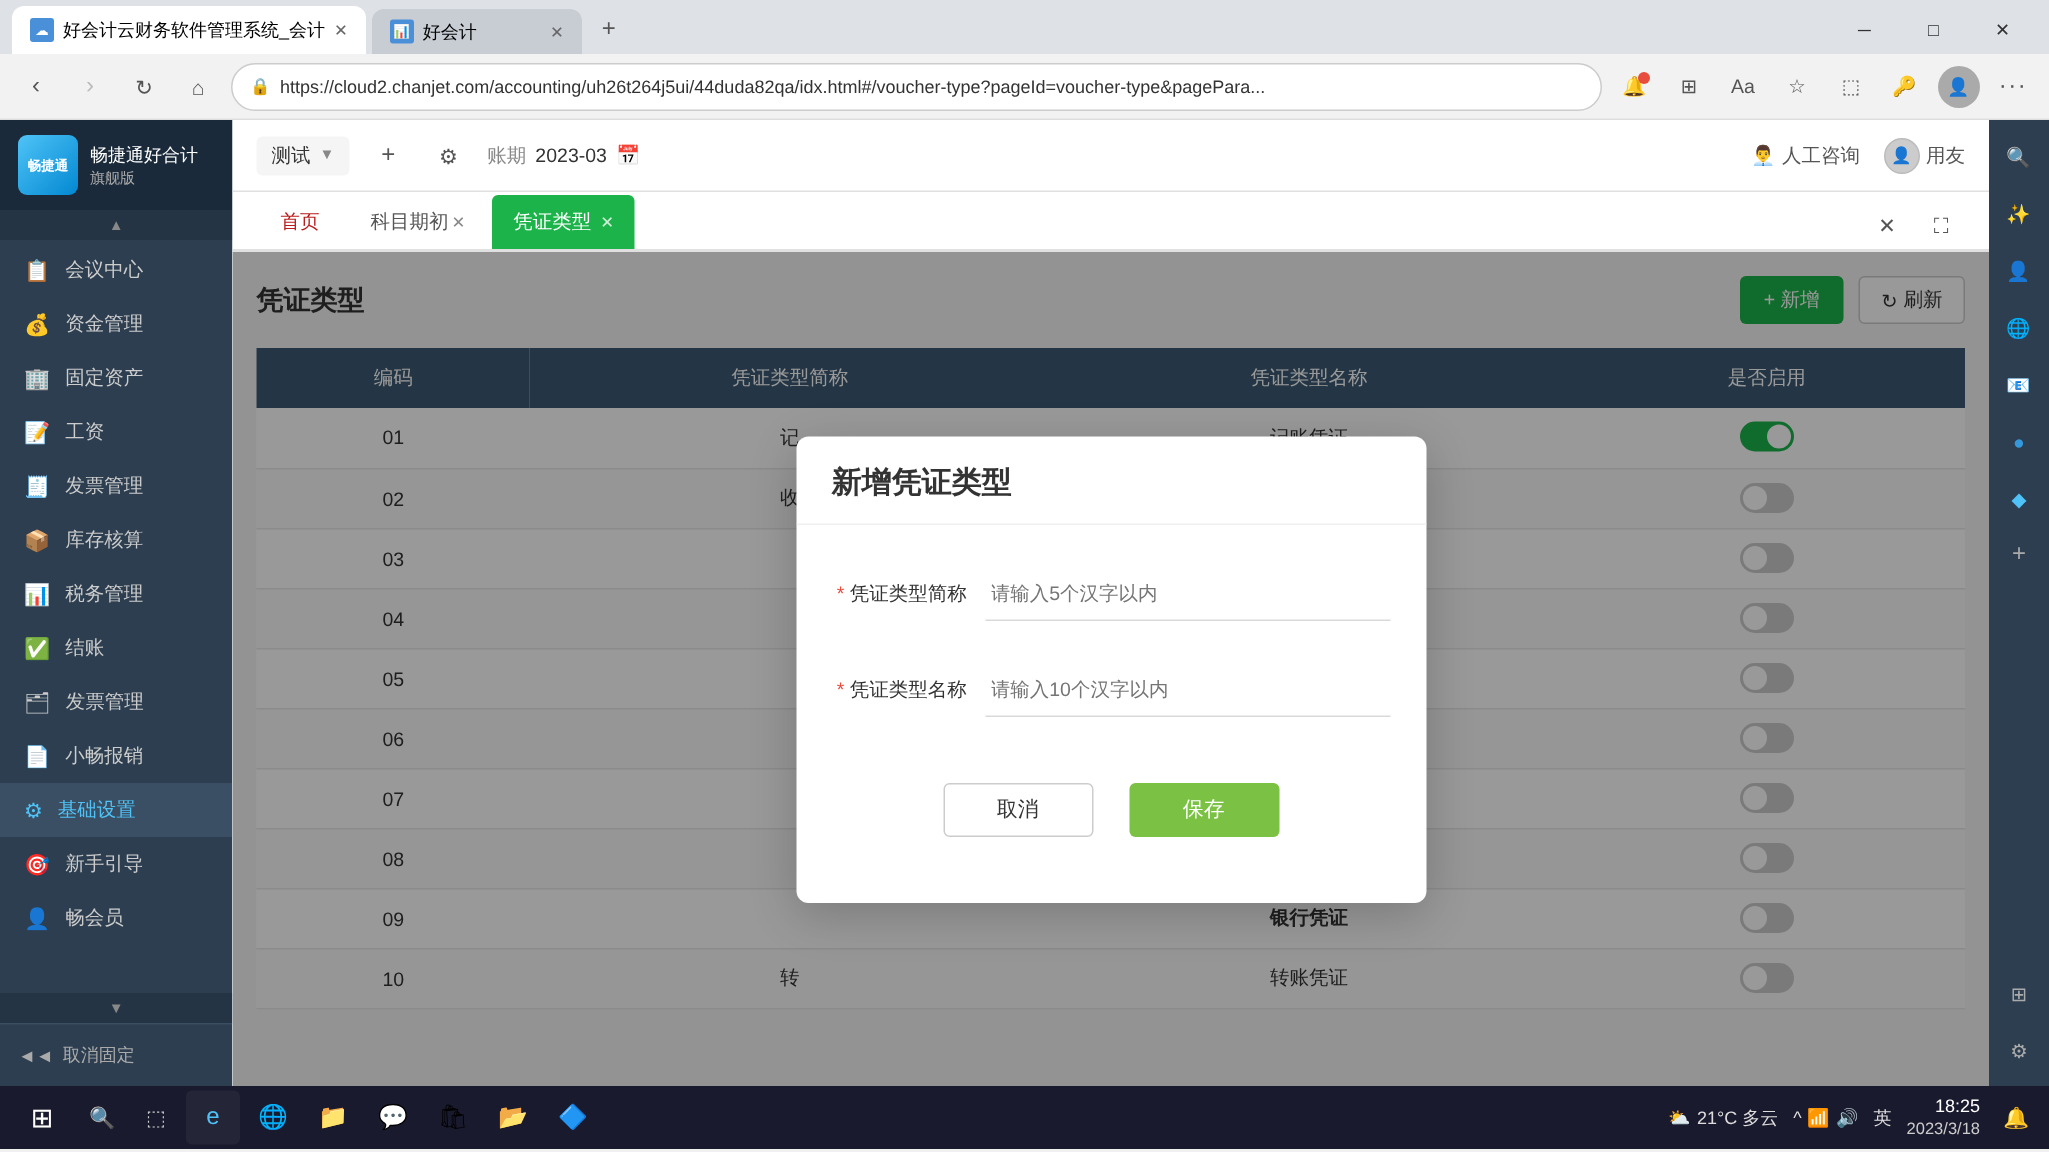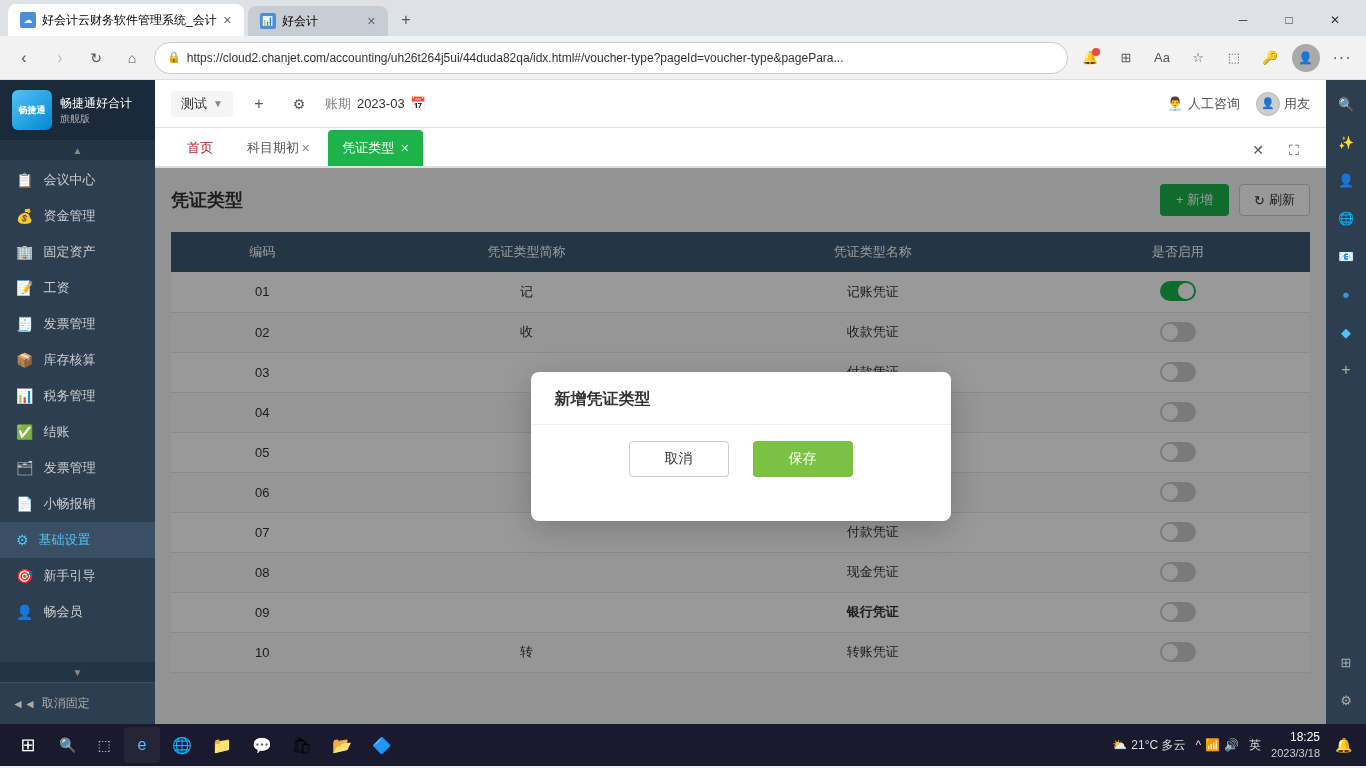--- a/index.html
+++ b/index.html
@@ -271,22 +271,38 @@
               <td style="padding: 8px 16px; text-align: center; font-size: 13px; color: rgb(51, 51, 51);">转账凭证</td>
               <td style="padding: 8px 16px; text-align: center;"><div style="width: 36px; height: 20px; border-radius: 10px; display: inline-flex; align-items: center; cursor: pointer; background: rgb(204, 204, 204); justify-content: flex-start; padding-left: 2px;">
                   <div style="width: 16px; height: 16px; background: rgb(255, 255, 255); border-radius: 50%;"></div>
                 </div></td>
             </tr>
           </tbody>
       </table>
 
       <div style="position:absolute; top:0; left:0; right:0; bottom:0; background:rgba(0,0,0,0.4); display:flex; align-items:center; justify-content:center; z-index:100;">
         <div style="background:#fff; border-radius:8px; width:420px; overflow:hidden; box-shadow:0 8px 32px rgba(0,0,0,0.2);">
-          <div style="padding:17px 24px 14px; font-size:16px; font-weight:bold; color:#333; border-bottom:1px solid #f0f0f0;">
+          <div style="padding:17px 24px 14px; font-size:20px; font-weight:bold; color:#333; border-bottom:1px solid #f0f0f0;">
             <span>新增凭证类型</span>
+          </div>
+          <div style="padding:28px 24px 16px;">
+
+            <div style="display:flex; align-items:center; margin-bottom:28px; gap:12px;">
+              <label style="min-width:90px; text-align:right; font-size:13px; color:#333;">
+                <span style="color:#e74c3c;">* </span><span>凭证类型简称</span>
+              </label>
+              <input type="text" style="flex: 1 1 0%; height: 36px; border-top: none; border-right: none; border-left: none; border-image: initial; border-bottom: 1px solid rgb(217, 217, 217); padding: 0px 4px; font-size: 13px; color: rgb(51, 51, 51); outline: none; background: transparent;" placeholder="请输入5个汉字以内">
+            </div>
+
+            <div style="display:flex; align-items:center; margin-bottom:12px; gap:12px;">
+              <label style="min-width:90px; text-align:right; font-size:13px; color:#333;">
+                <span style="color:#e74c3c;">* </span><span>凭证类型名称</span>
+              </label>
+              <input type="text" style="flex: 1 1 0%; height: 36px; border-top: none; border-right: none; border-left: none; border-image: initial; border-bottom: 1px solid rgb(217, 217, 217); padding: 0px 4px; font-size: 13px; color: rgb(51, 51, 51); outline: none; background: transparent;" placeholder="请输入10个汉字以内">
+            </div>
           </div>
           <div style="display:flex; align-items:center; justify-content:center; gap:24px; padding:16px 24px 44px;">
             <button style="width:100px; height:36px; border:1px solid #ccc; background:#fff; color:#333; border-radius:4px; cursor:pointer; font-size:14px;">取消</button>
             <button style="width:100px; height:36px; border:none; background:#7bc144; color:#fff; border-radius:4px; cursor:pointer; font-size:14px;">保存</button>
           </div>
         </div>
       </div>
     </div>
   </div>
 

